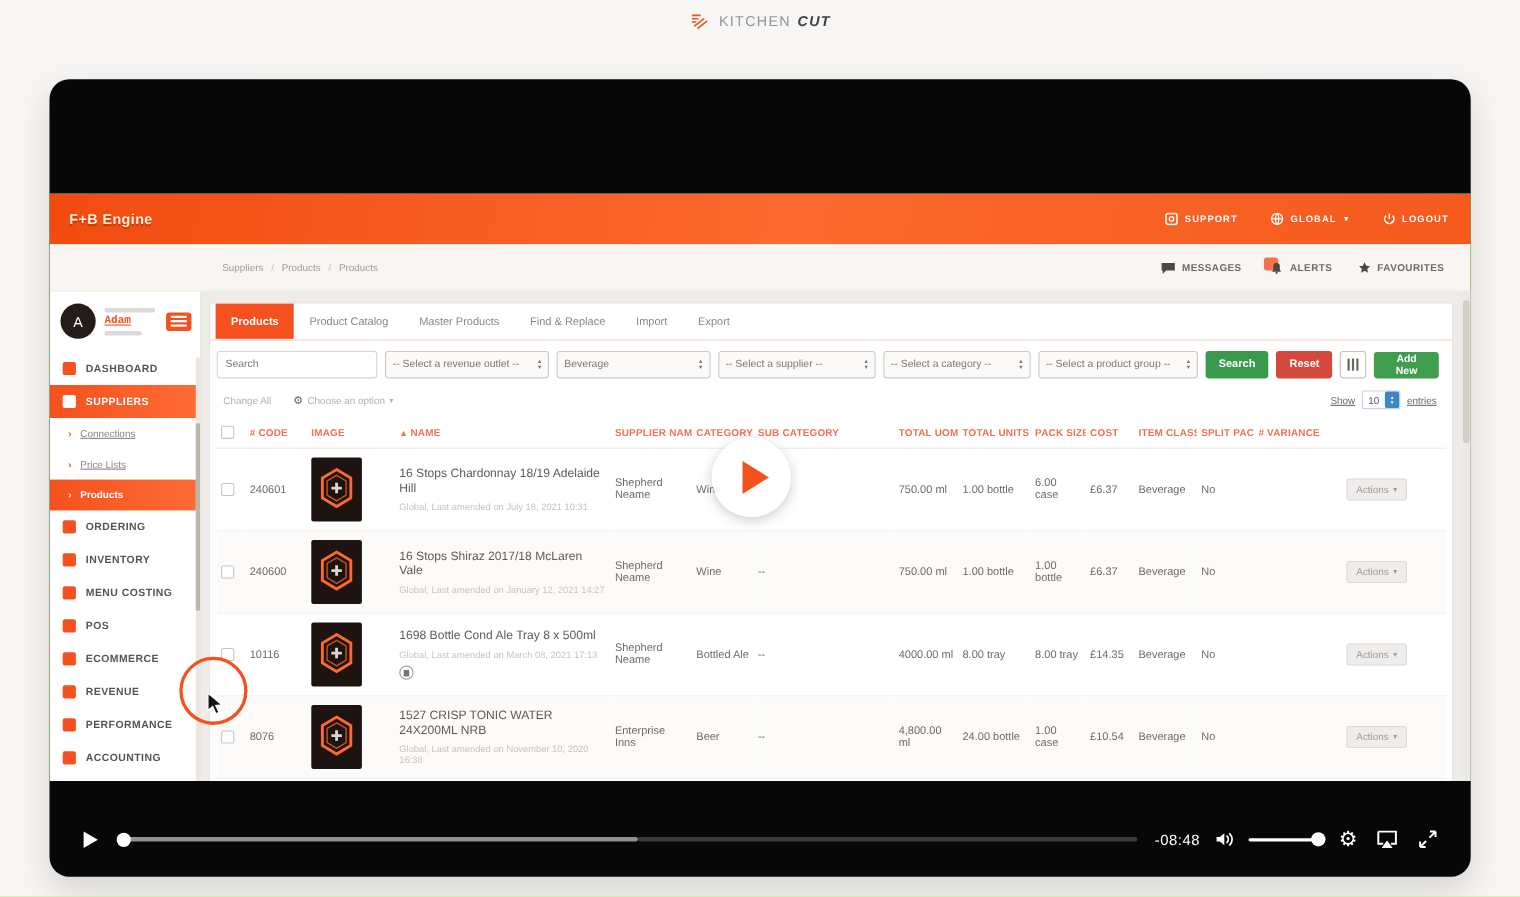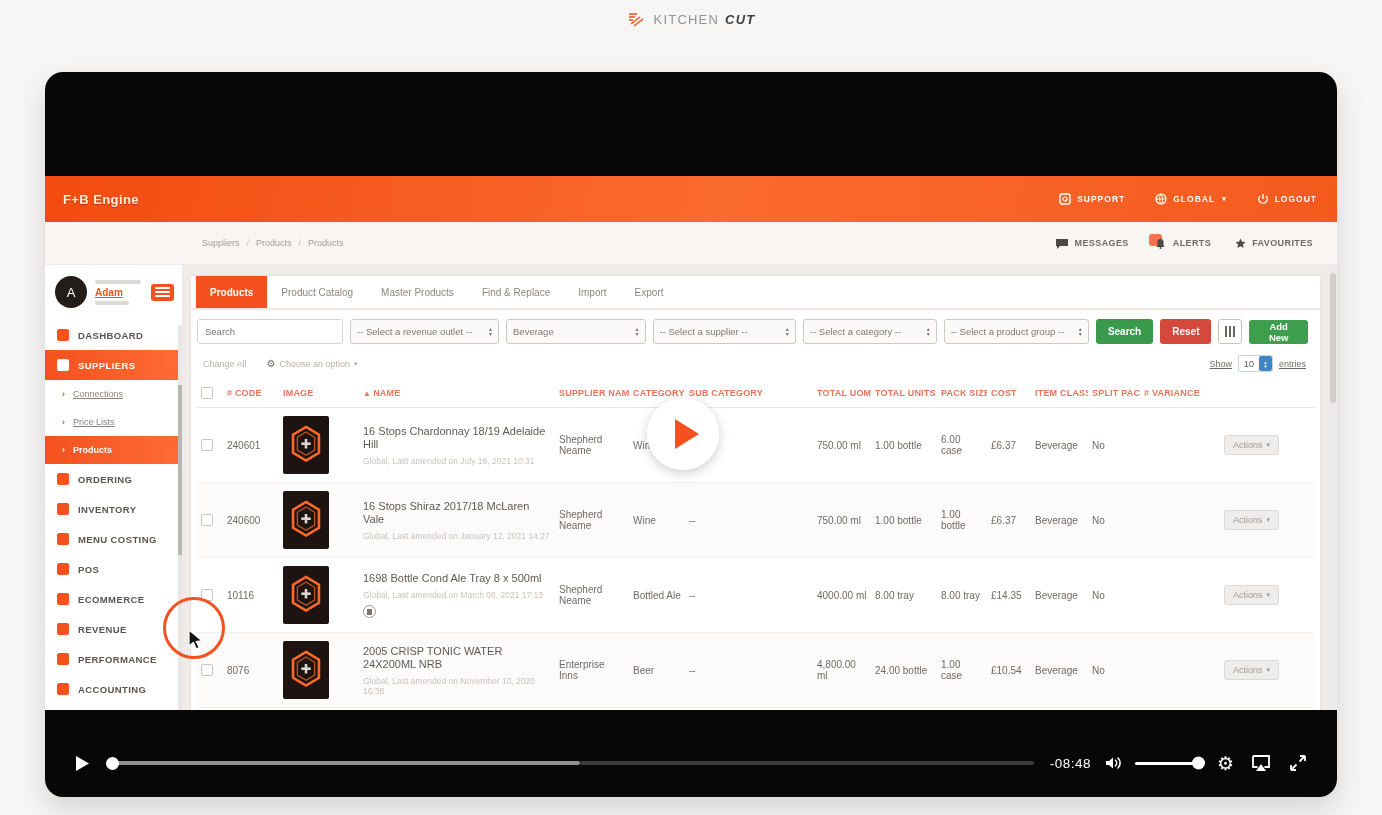--- a/index.html
+++ b/index.html
@@ -40,21 +40,21 @@
   .alert-wrap svg { position:absolute; left:2px; top:1px; }
 
   .app-body { flex:1; display:flex; position:relative; min-height:0; }
 
   
   .sidebar { width:137px; flex:0 0 137px; background:#fff; position:relative; overflow:hidden; }
   .user { display:flex; align-items:center; gap:8px; padding:11px 8px 6px 10px; }
   .avatar { width:32px; height:32px; border-radius:50%; background:#241c18; color:#fff; display:flex; align-items:center; justify-content:center; font-size:13px; flex-shrink:0; }
   .user-mid { flex:1; }
   .ublur { height:4px; background:#ded9d4; border-radius:2px; width:46px; margin:3px 0; }
-  .uname { color:#f4511e; font-size:10px; font-weight:bold; text-decoration:underline; }
+  .uname { color:#f4511e; font-size:10px; font-weight:bold; text-decoration:underline;font-family:Liberation Mono, monospace; }
   .burger { width:23px; height:17px; background:#f4511e; border:none; border-radius:3px; display:flex; flex-direction:column; justify-content:center; gap:2px; padding:0 4px; cursor:pointer; flex-shrink:0; }
   .burger i { height:2px; background:#fff; display:block; border-radius:1px; }
   .snav { margin-top:6px; }
   .sitem { display:flex; align-items:center; gap:9px; padding:9px 12px; font-size:9.5px; font-weight:bold; letter-spacing:.4px; color:#5b544e; cursor:pointer; }
   .sicon { width:12px; height:12px; background:#f4511e; border-radius:2px; flex-shrink:0; }
   .sitem.active { background:linear-gradient(90deg,#f4511e,#ff6c35); color:#fff; }
   .sitem.active .sicon { background:#fff; }
   .ssub { display:flex; align-items:center; gap:8px; padding:9px 12px 9px 17px; font-size:9px; color:#8b847e; cursor:pointer; }
   .chev { color:#f4511e; font-weight:bold; font-size:9px; }
   .ssub .slabel { text-decoration:underline; }
@@ -515,21 +515,21 @@
                         <polygon points="23,8 38,17 38,38 23,47 8,38 8,17" fill="none" stroke="#ff6a2b" stroke-width="3"></polygon>
                         <polygon points="23,14 33,20 33,35 23,41 13,35 13,20" fill="none" stroke="#c2551e" stroke-width="1.5"></polygon>
                         <g stroke="#ddd6cf" stroke-width="3">
                           <line x1="23" y1="22" x2="23" y2="33"></line>
                           <line x1="17.5" y1="27.5" x2="28.5" y2="27.5"></line>
                         </g>
                       </svg>
                     </div>
                   </td>
                 <td>
-                    <div class="pname">2005 CRISP TONIC WATER 24X200ML NRB</div>
+                    <div class="pname">1527 CRISP TONIC WATER 24X200ML NRB</div>
                     <div class="pmeta">Global, Last amended on November 10, 2020 16:38</div>
                   </td>
                 <td>Enterprise Inns</td>
                 <td>Beer</td>
                 <td>--</td>
                 <td>4,800.00 ml</td>
                 <td>24.00 bottle</td>
                 <td>1.00 case</td>
                 <td>£10.54</td>
                 <td>Beverage</td>

